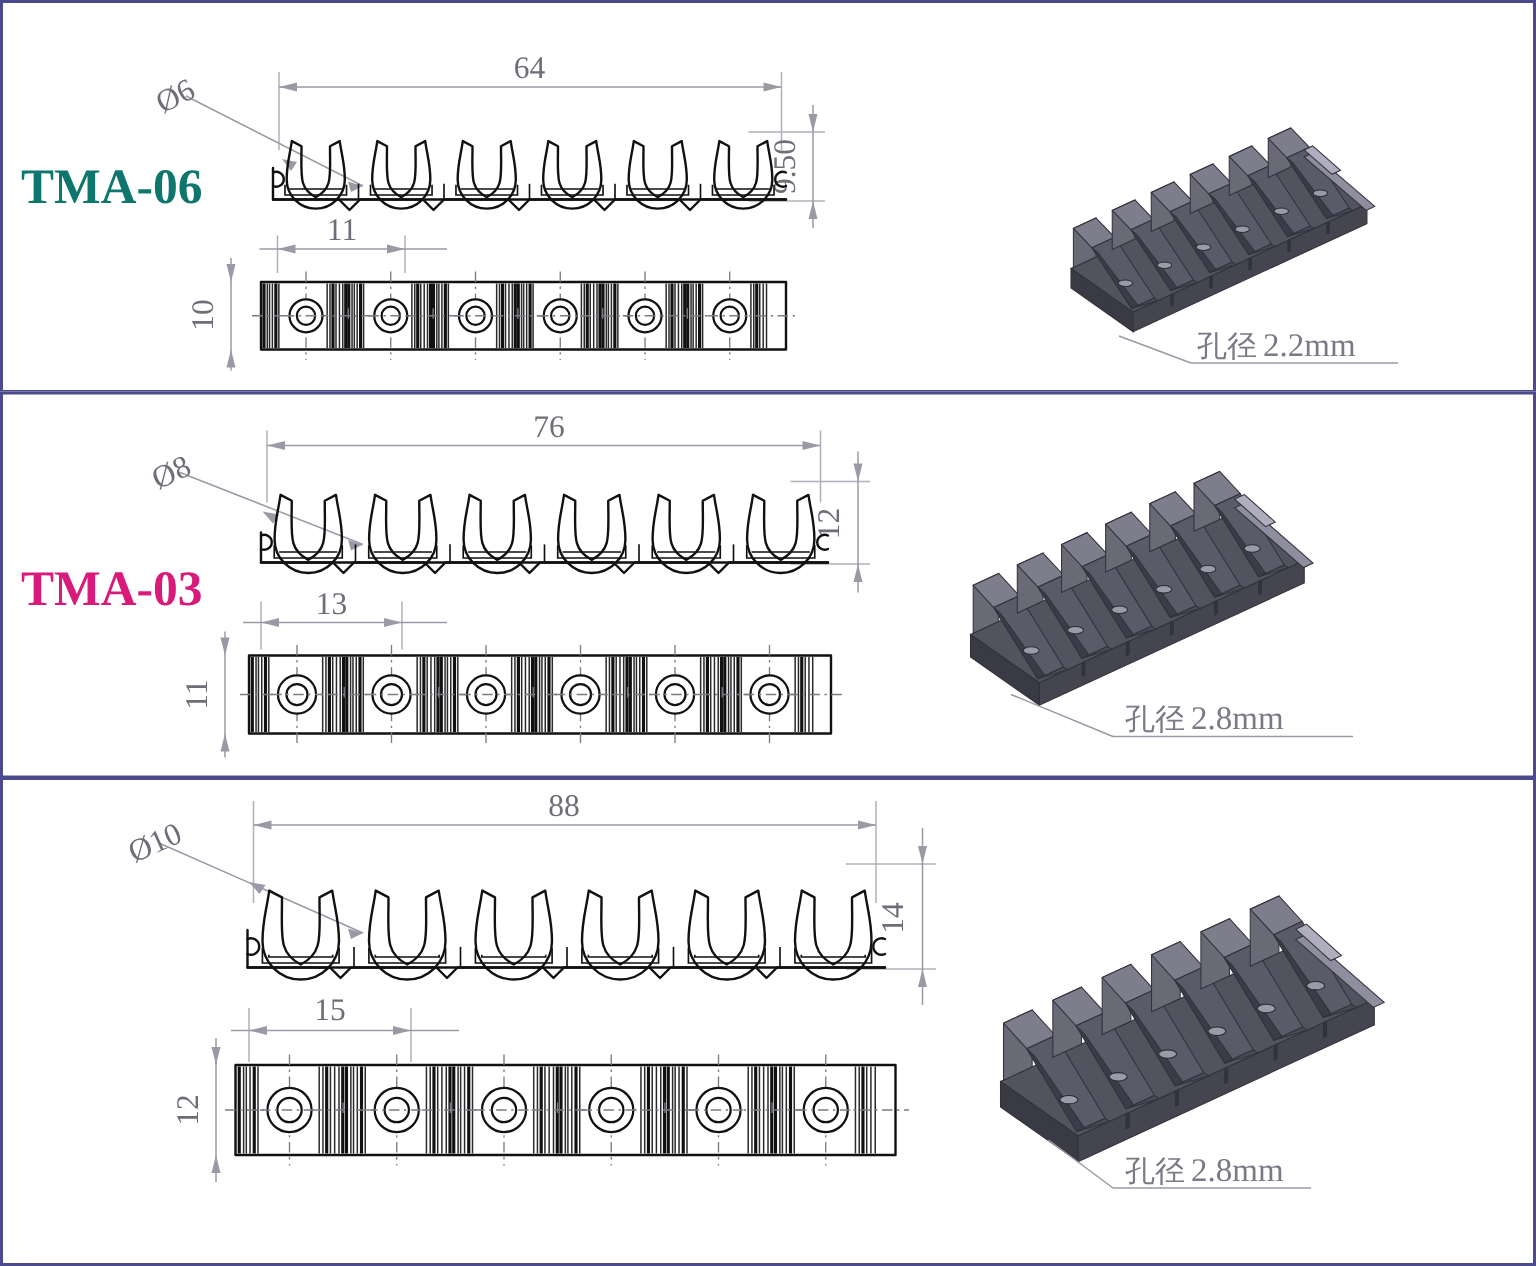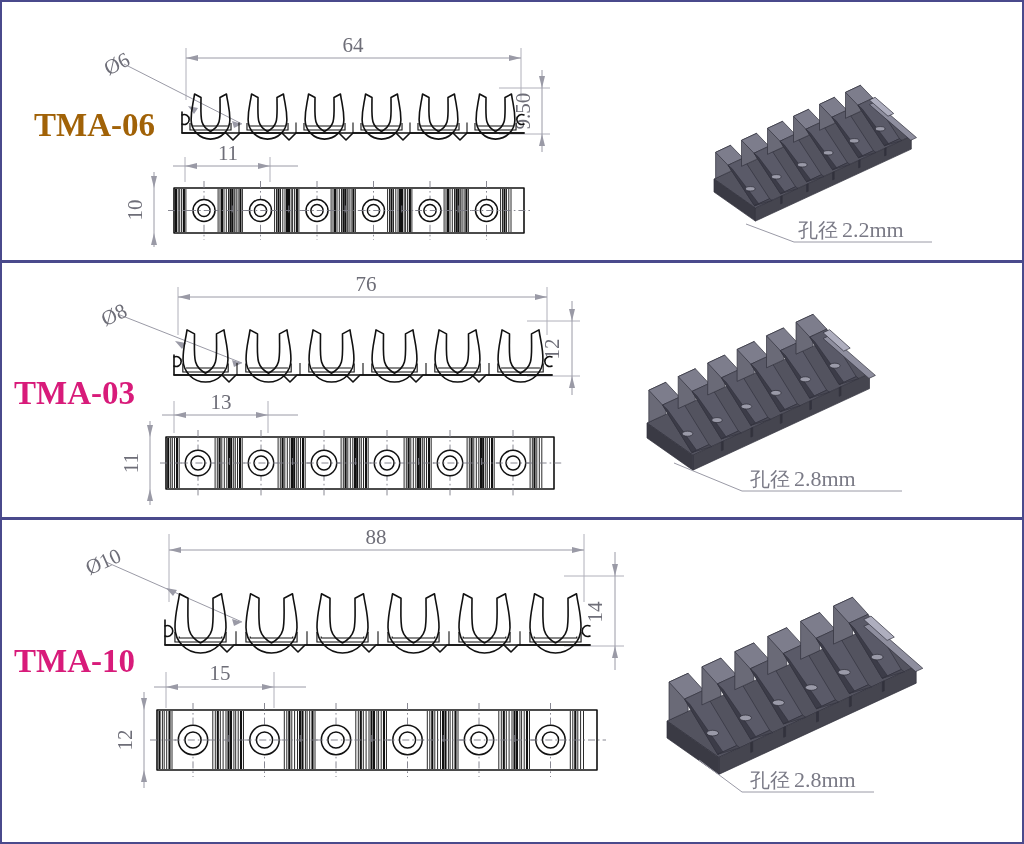--- a/index.html
+++ b/index.html
@@ -60,21 +60,21 @@
   .hatch-b{stroke:#111;stroke-width:2.1;}
   .center{stroke:#7b7b86;stroke-width:0.9;stroke-dasharray:7 3 1.6 3;fill:none;}
   .holecirc{stroke:#111;stroke-width:1.5;fill:#fff;}
 </style>
 </head>
 <body>
 
 <div id="sheet">
 
   <div class="panel" id="panel-0">
-    <div class="model-label" style="left:12px;top:105px;color:#a16207;margin-left:20px;">TMA-06</div>
+    <div class="model-label" style="left:12px;top:105px;color:#0f766e;">TMA-06</div>
 
     <svg class="panel-svg" width="1020" height="258" viewBox="0 0 1020 258">
 
       <g>
         <line class="extline" x1="184" y1="46" x2="184" y2="98"></line>
         <line class="extline" x1="519" y1="46" x2="519" y2="98"></line>
         <line class="dimline" x1="184" y1="56" x2="519" y2="56"></line>
         <polygon points="184,56 196,53 196,59" fill="#9a9aa6"></polygon>
         <polygon points="519,56 507,53 507,59" fill="#9a9aa6"></polygon>
         <text class="dim-text" x="351" y="50" text-anchor="middle">64</text>
@@ -565,21 +565,20 @@
           </g>
         <line class="leader" x1="672" y1="200" x2="740" y2="228"></line>
         <line class="leader" x1="740" y1="228" x2="900" y2="228"></line>
         <text class="cn-text" x="748" y="223">孔径</text>
         <text class="cn-text-num" x="792" y="223">2.8mm</text>
       </g>
     </svg>
   </div>
 
   <div class="panel" id="panel-2">
-    <div class="model-label" style="left:12px;top:123px;color:#d81b7a;">TMA-10</div>
 
     <svg class="panel-svg" width="1020" height="322" viewBox="0 0 1020 322">
 
       <g>
         <line class="extline" x1="167" y1="14" x2="167" y2="82"></line>
         <line class="extline" x1="582" y1="14" x2="582" y2="82"></line>
         <line class="dimline" x1="167" y1="30" x2="582" y2="30"></line>
         <polygon points="167,30 179,27 179,33" fill="#9a9aa6"></polygon>
         <polygon points="582,30 570,27 570,33" fill="#9a9aa6"></polygon>
         <text class="dim-text" x="374" y="24" text-anchor="middle">88</text>

